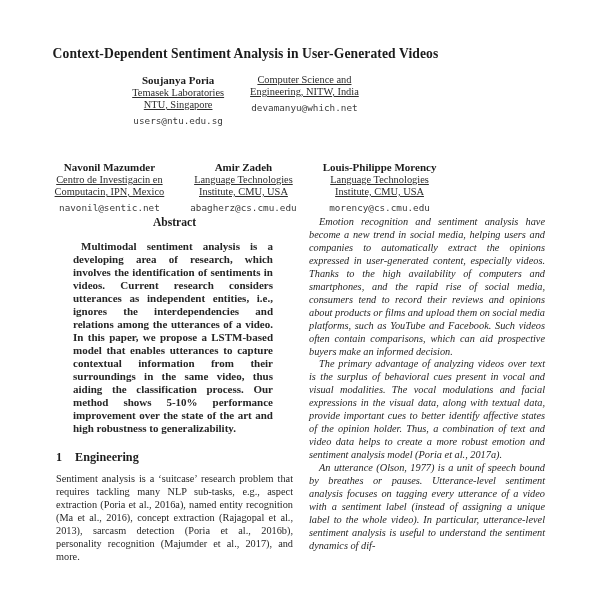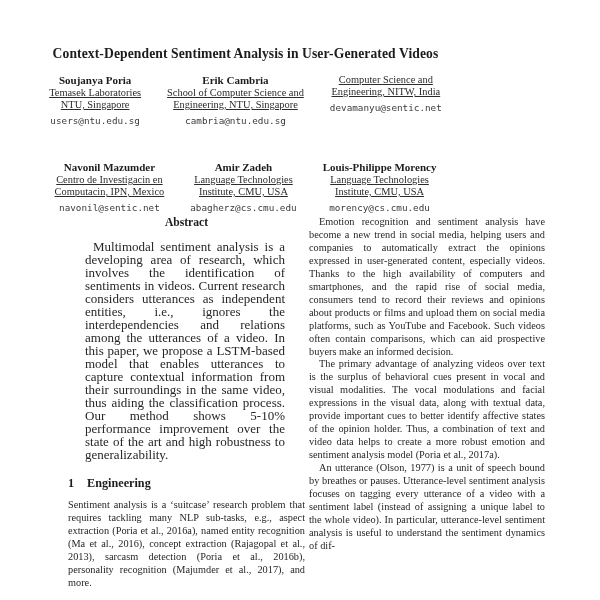--- a/index.html
+++ b/index.html
@@ -56,79 +56,74 @@
     font-family: "DejaVu Sans Mono", "Liberation Mono", monospace;
     font-size: 9.3px;
     line-height: 13px;
     color: #3a3a3a;
   }
   
   .col {
     position: absolute;
     top: 216px;
   }
-  .col-left  { left: 68px;  width: 237px; }
+  .col-left  { left: 56px;  width: 237px; }
   .col-right { left: 309px; width: 236px; }
   .abs-head {
     margin: 0 0 10px 0;
     text-align: center;
     font-size: 11.6px;
     font-weight: bold;
     color: #1c1c1c;
     line-height: 14px;
   }
   .abs-body {
     margin: 7px 20px 0 17px;
-    font-size: 13px;
+    font-size: 11px;
     line-height: 13px;
     text-align: justify;
     text-indent: 8px;
+    font-weight: bold;
   }
   .sec-head {
     display: flex;
     gap: 13px;
     margin: 15px 0 9px 0;
     font-size: 12.2px;
     font-weight: bold;
     color: #1c1c1c;
     line-height: 14px;
   }
   .body-par {
     margin: 0;
     font-size: 10.3px;
     line-height: 12.95px;
     text-align: justify;
   }
-  .body-par.indent { text-indent: 10px; }
+  .body-par.indent { text-indent: 10px; font-style: italic; }
 </style>
 </head>
 <body>
 
 <div class="page">
 
   <header class="titleblock">
     <h1 class="title">Context-Dependent Sentiment Analysis in User-Generated Videos</h1>
 
     <div class="authors-row row1">
       <div class="author">
         <div class="a-name">Soujanya Poria</div>
         <div class="a-aff">Temasek Laboratories</div>
         <div class="a-aff">NTU, Singapore</div>
         <div class="a-email">users@ntu.edu.sg</div>
       </div>
       <div class="author">
-        <div class="a-name">Erik Cambria</div>
-        <div class="a-aff">School of Computer Science and</div>
-        <div class="a-aff">Engineering, NTU, Singapore</div>
-        <div class="a-email">cambria@ntu.edu.sg</div>
-      </div>
-      <div class="author">
         <div class="a-aff">Computer Science and</div>
         <div class="a-aff">Engineering, NITW, India</div>
-        <div class="a-email">devamanyu@sentic.net</div>
+        <div class="a-email">devamanyu@which.net</div>
       </div>
     </div>
 
     <div class="authors-row row2">
       <div class="author">
         <div class="a-name">Navonil Mazumder</div>
         <div class="a-aff">Centro de Investigacin en</div>
         <div class="a-aff">Computacin, IPN, Mexico</div>
         <div class="a-email">navonil@sentic.net</div>
       </div>

